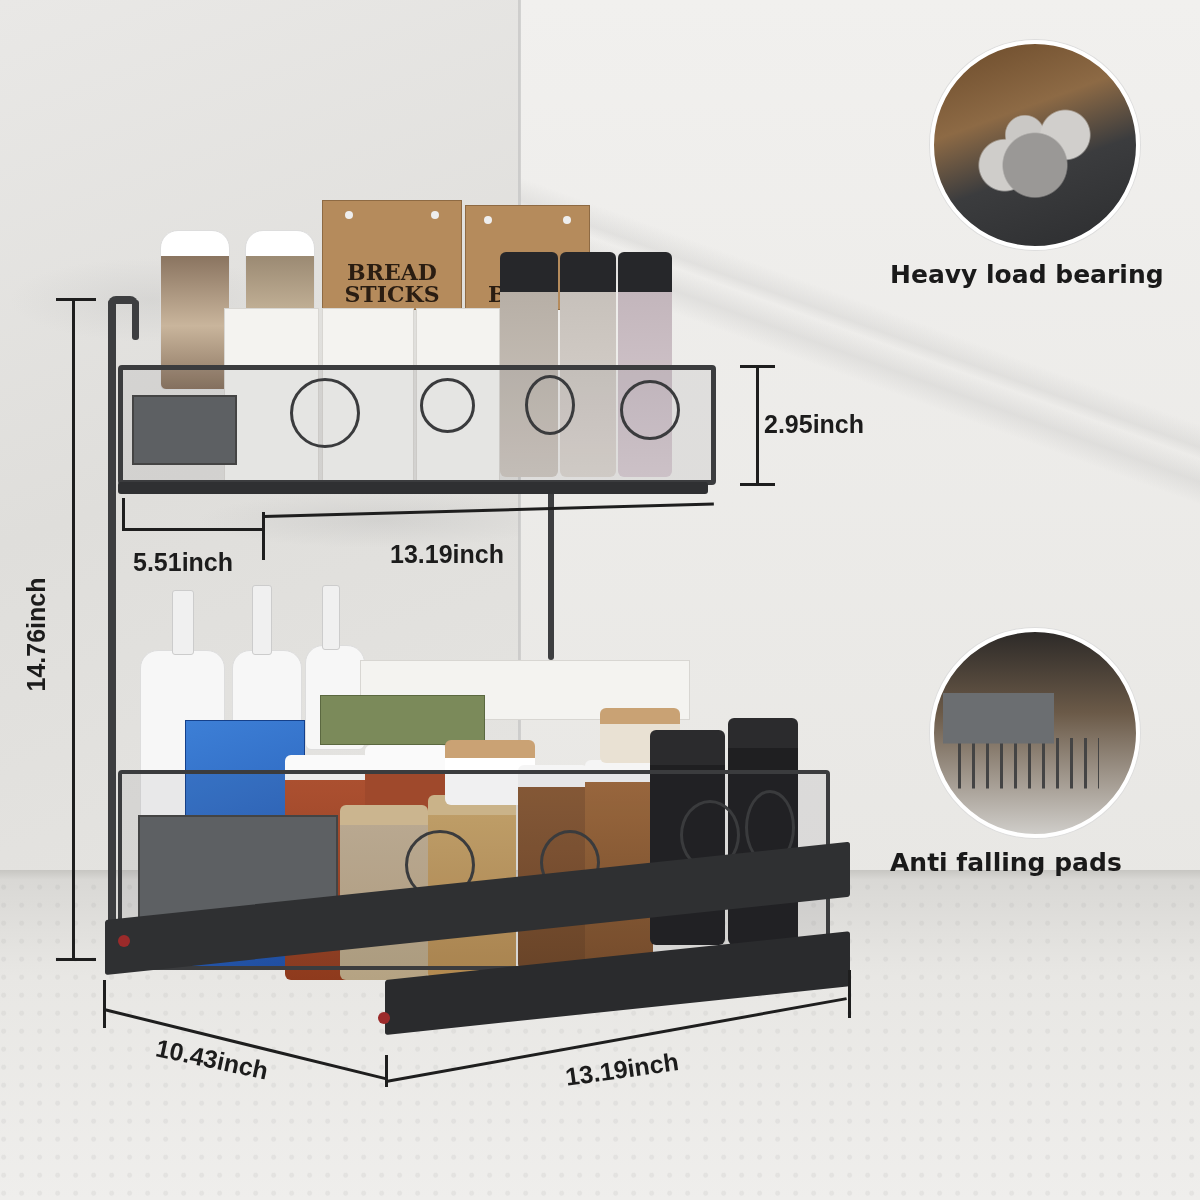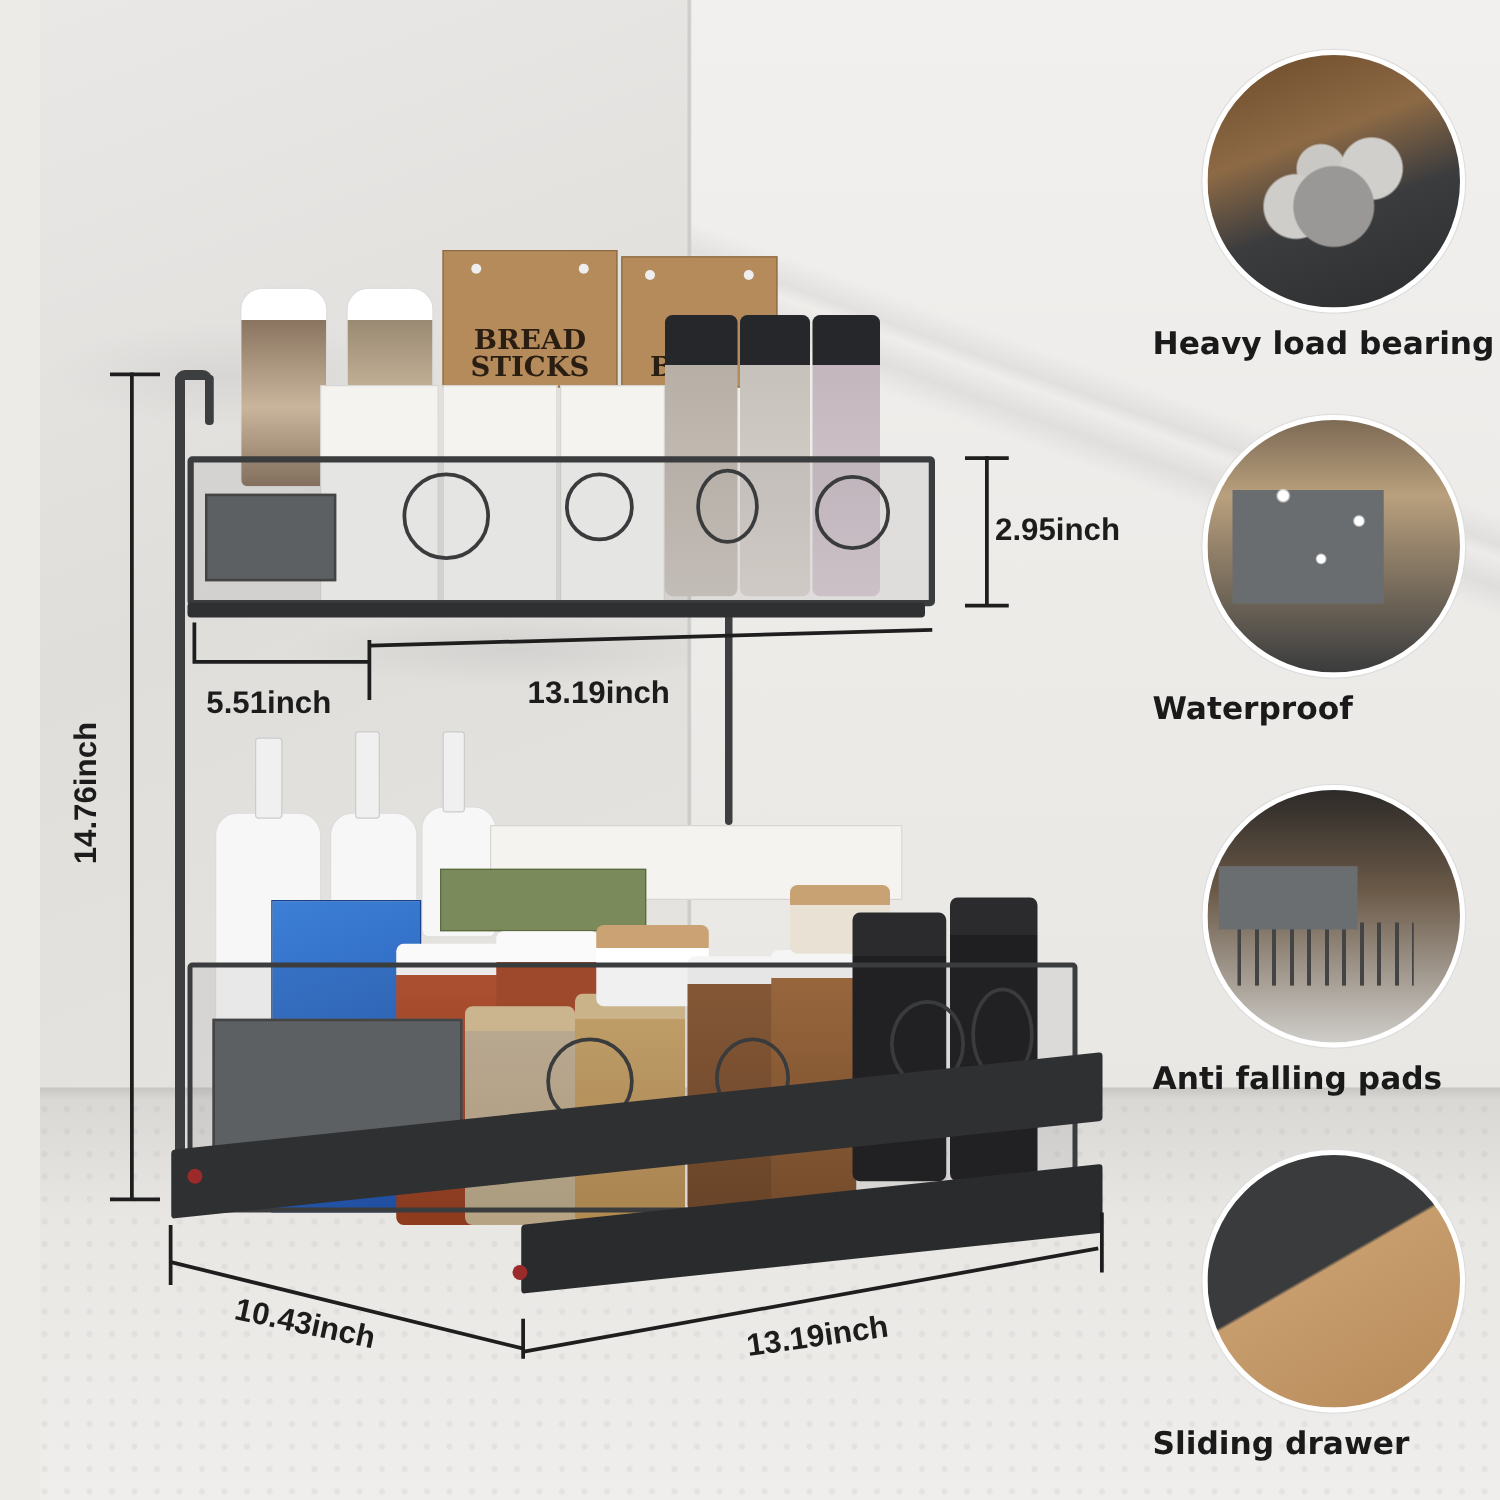--- a/index.html
+++ b/index.html
@@ -2,21 +2,21 @@
 <html><head>
 <meta charset="utf-8">
 <style>
   * { box-sizing: border-box; margin: 0; padding: 0; }
   html, body { width: 1200px; height: 1200px; overflow: hidden; }
   body {
     position: relative;
     font-family: "DejaVu Sans", sans-serif;
     background: #ecebe8;
   }
-  .scene { position: absolute; inset: 0; overflow: hidden; margin-left: 32px; }
+  .scene { position: absolute; inset: 0; overflow: hidden; }
   
   .wall-left {
     position: absolute; left: 0; top: 0; width: 520px; height: 900px;
     background:
       radial-gradient(ellipse 200px 60px at 150px 300px, rgba(180,180,180,0.25), transparent 70%),
       radial-gradient(ellipse 260px 40px at 380px 520px, rgba(170,170,170,0.25), transparent 70%),
       linear-gradient(160deg, #e9e8e6 0%, #dfdedb 50%, #e6e5e2 100%);
   }
   .wall-right {
     position: absolute; left: 520px; top: 0; width: 680px; height: 900px;
@@ -191,25 +191,17 @@
     <div class="dim" style="left:386px; top:1080px; width:468px; height:3px; transform:rotate(-10.2deg); transform-origin:left center;"></div>
     <div class="dim" style="left:848px; top:970px; width:3px; height:48px;"></div>
     <div class="dim-label" style="left:155px; top:1045px; transform:rotate(12deg);">10.43inch</div>
     <div class="dim-label" style="left:565px; top:1055px; transform:rotate(-8deg);">13.19inch</div>
   </div>
 
   <div class="feature" style="top:40px;">
     <div class="feature-thumb t1"></div>
     <span class="feature-label">Heavy load bearing</span>
   </div>
-  <div class="feature" style="top:332px;">
-    <div class="feature-thumb t2"></div>
-    <span class="feature-label">Waterproof</span>
-  </div>
   <div class="feature" style="top:628px;">
     <div class="feature-thumb t3"></div>
     <span class="feature-label">Anti falling pads</span>
   </div>
-  <div class="feature" style="top:920px;">
-    <div class="feature-thumb t4"></div>
-    <span class="feature-label">Sliding drawer</span>
-  </div>
 </div>
 
 </body></html>

